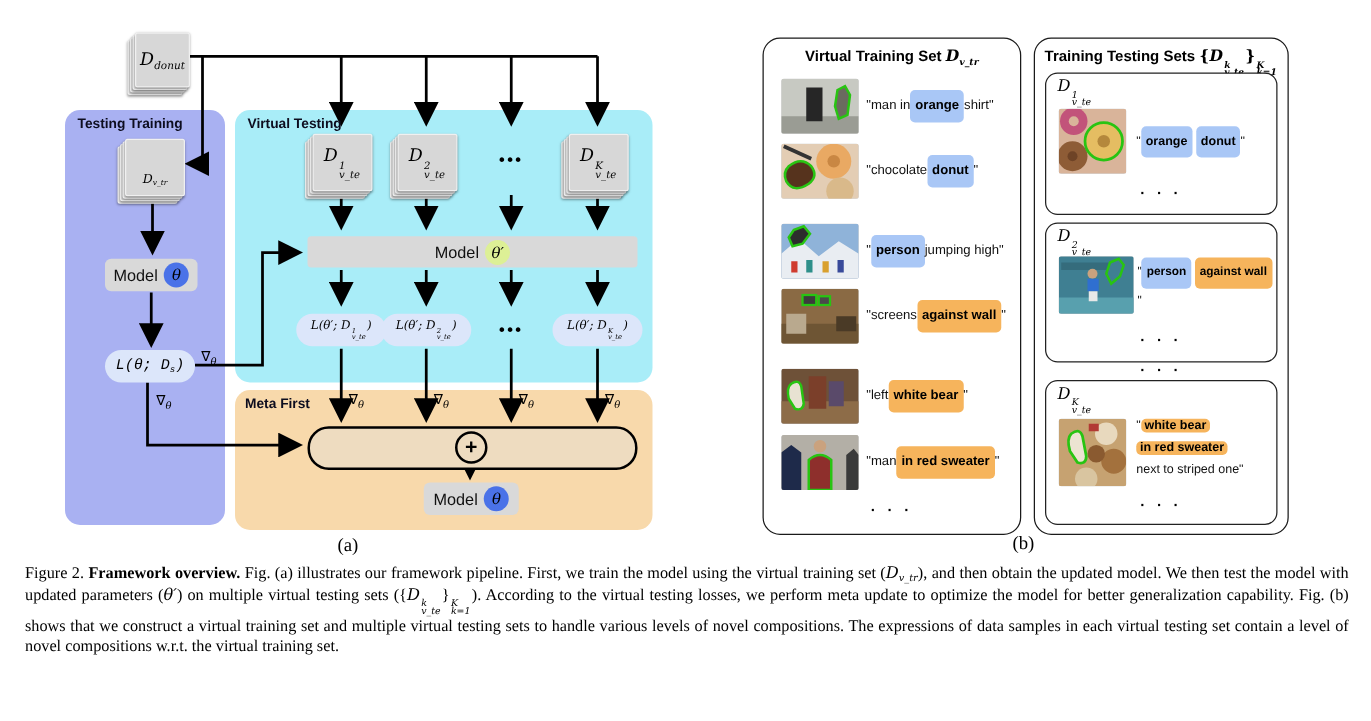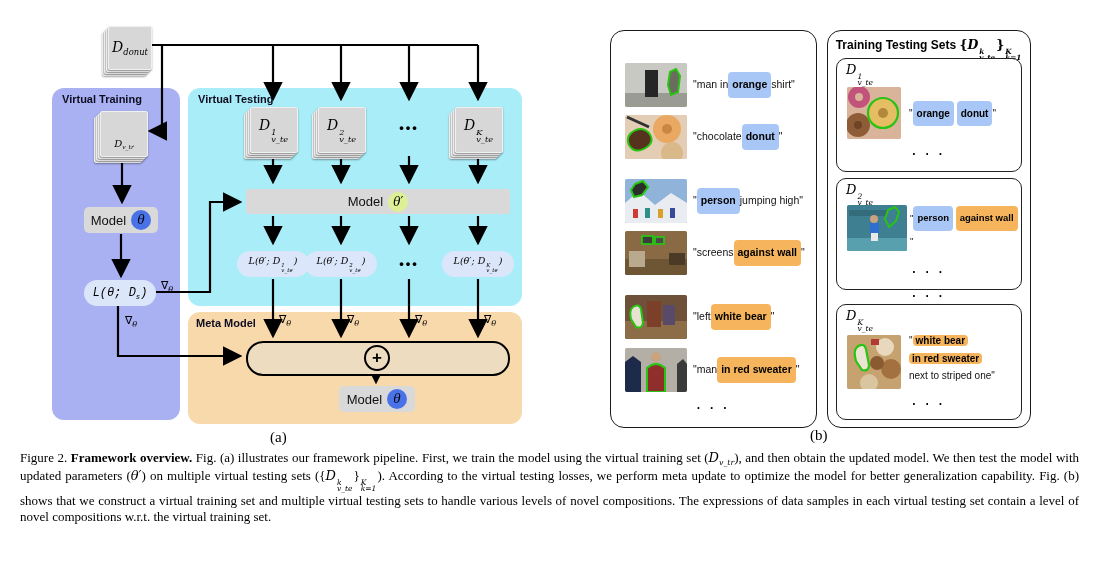--- a/index.html
+++ b/index.html
@@ -60,23 +60,23 @@
   .cmath{font-family:"DejaVu Serif",serif;font-style:italic;}
 </style>
 </head>
 <body>
 
 <div id="figure">
 
   <div class="region region-training"></div>
   <div class="region region-testing"></div>
   <div class="region region-meta"></div>
-  <div class="rlabel" style="left:62px;top:93px;">Virtual Training</div>
+  <div class="rlabel" style="left:62px;top:93px;">Testing Training</div>
   <div class="rlabel" style="left:198px;top:93px;">Virtual Testing</div>
-  <div class="rlabel" style="left:196px;top:317px;">Meta Model</div>
+  <div class="rlabel" style="left:196px;top:317px;">Meta First</div>
 
   <svg id="arrows" width="1097" height="445" viewBox="0 0 1097 445">
     <defs>
       <marker id="ah" markerWidth="9" markerHeight="9" viewBox="0 0 9 9" refX="7" refY="4.5" orient="auto">
           <path d="M0,0 L9,4.5 L0,9 Z" fill="#000"></path>
         </marker>
     </defs>
     <g fill="none" stroke="#000" stroke-width="2.2">
       <path d="M149,45 H478"></path>
       <path d="M162,45 V131 H152" marker-end="url(#ah)"></path>
@@ -208,20 +208,24 @@
     <span>Model</span>
     <span class="pcircle blue">
         <span class="math">θ</span>
       </span>
   </div>
 
   <div class="flabel" style="left:270px;top:429px;">(a)</div>
   <div class="flabel" style="left:810px;top:427px;">(b)</div>
 
   <div class="bpanel" style="left:610px;top:30px;width:205px;height:396px;">
+    <div class="btitle">
+      <span>Virtual Training Set</span>
+      <span class="math"> <span>D</span><span class="dn2">v_tr</span></span>
+    </div>
 
     <div class="thumb" style="left:14px;top:32px;width:62px;height:44px;">
       <svg viewBox="0 0 62 44">
           <rect width="62" height="44" fill="#c7c9c2"></rect>
           <rect y="30" width="62" height="14" fill="#9a9c94"></rect>
           <rect x="20" y="7" width="13" height="27" fill="#262626"></rect>
           <path d="M45 9 l6 -3 4 7 -2 16 -7 3 -3 -10 z" fill="#6b6b5f" stroke="#28c412" stroke-width="2"></path>
         </svg>
     </div>
     <div class="cap" style="left:82px;top:32px;width:122px;height:44px;">

